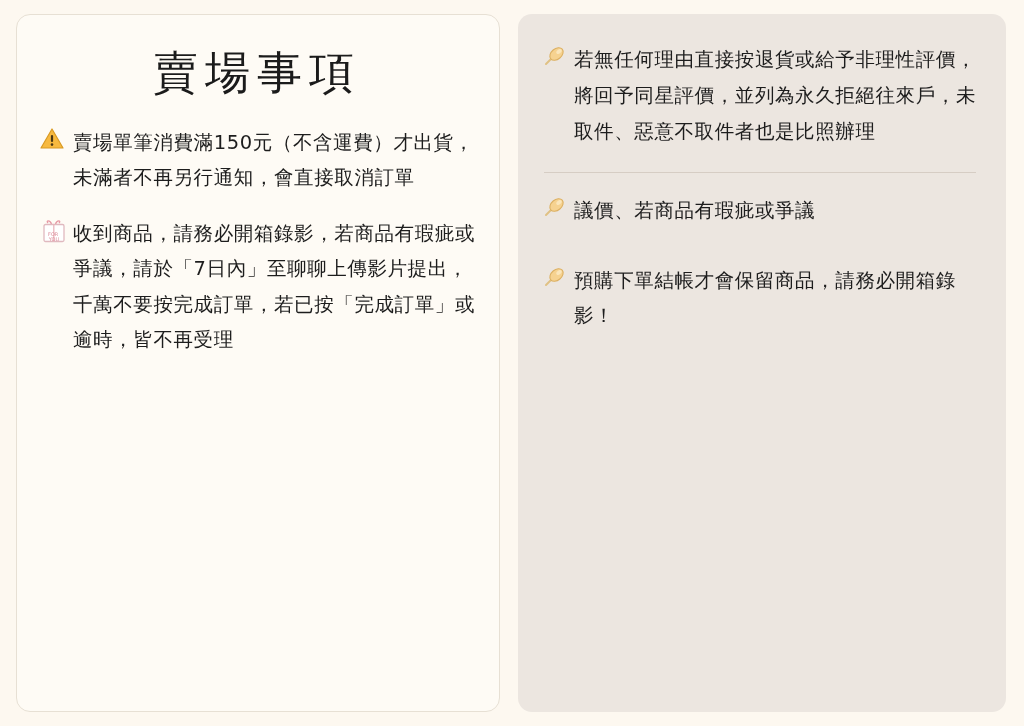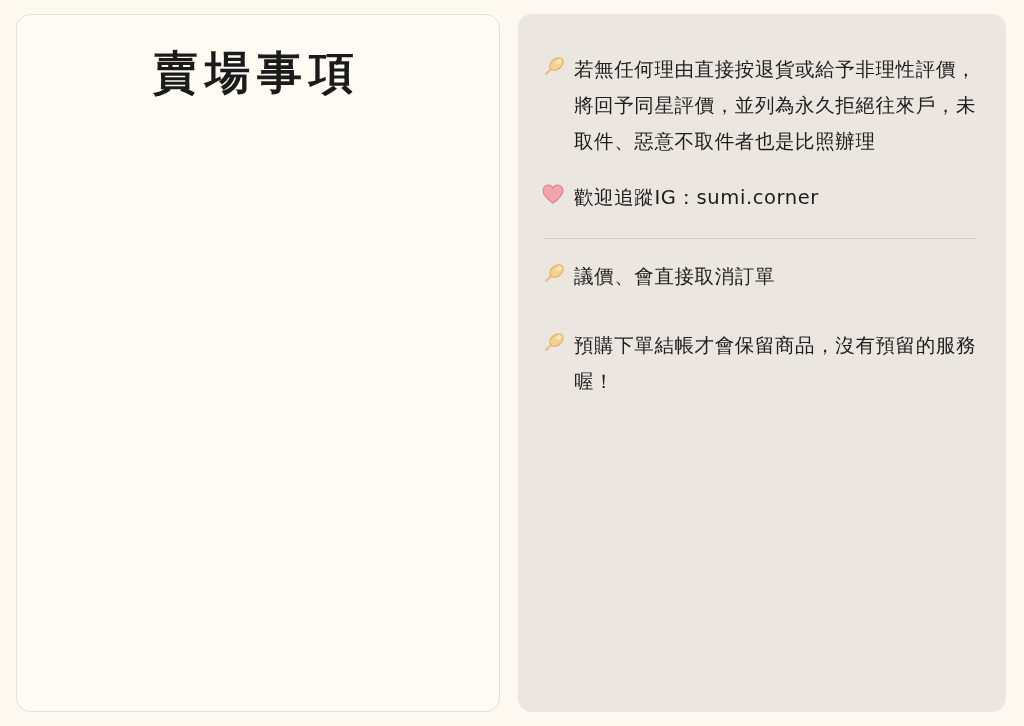--- a/index.html
+++ b/index.html
@@ -29,26 +29,26 @@
   }
   .card-left {
     width: 484px;
     background: #fefbf5;
     border: 1.5px solid #e7e0d4;
     position: relative;
   }
   .card-right {
     width: 488px;
     background: #ece6e0;
-    padding: 38px 26px 20px 22px;
+    padding: 28px 26px 20px 22px;
   }
   .title {
     text-align: center;
     font-size: 45px;
-    font-weight: 700;
+    font-weight: 400;
     letter-spacing: 7px;
     color: #1b1b1b;
     margin: 10px 0 22px 0;
     font-family: "DejaVu Sans", sans-serif;
   }
   .item {
     display: flex;
     align-items: flex-start;
     margin-bottom: 20px;
   }
@@ -87,68 +87,84 @@
 </style>
 </head>
 <body>
 
 <div class="page">
 
   <div class="card card-left">
 
     <div class="title">賣場事項</div>
 
+    <div class="item">
+      <div class="bullet-icon ico-warning">
+        <svg width="26" height="26" viewBox="0 0 26 26">
+          <path d="M13 3 L24 22 L2 22 Z" fill="#f7b93f" stroke="#d99a23" stroke-width="1.2" stroke-linejoin="round"></path>
+          <rect x="11.9" y="9" width="2.2" height="7" rx="1.1" fill="#4a3713"></rect>
+          <circle cx="13" cy="18.6" r="1.3" fill="#4a3713"></circle>
+        </svg>
+      </div>
+      <div class="txt">賣場單筆消費滿150元（不含運費）才出貨，未滿者不再另行通知，會直接取消訂單</div>
+    </div>
 
 
+    <div class="item">
+      <div class="bullet-icon ico-gift">
+        <svg width="30" height="30" viewBox="0 0 30 30">
+          <path d="M9 6 C6.5 3.5 11 2.5 12.5 7" fill="none" stroke="#e79aa6" stroke-width="1.4"></path>
+          <path d="M20 6 C22.5 3.5 18 2.5 16.5 7" fill="none" stroke="#e79aa6" stroke-width="1.4"></path>
+          <rect x="5" y="7.5" width="20" height="17" rx="1.5" fill="#ffffff" stroke="#e0b9bf" stroke-width="1.3"></rect>
+          <line x1="14.8" y1="7.5" x2="14.8" y2="24.5" stroke="#eab6bd" stroke-width="1.3"></line>
+          <text x="15" y="19" font-size="5" text-anchor="middle" fill="#dd8f9d" font-family="DejaVu Sans, sans-serif">FOR
+            <tspan x="15" y="23.5">YOU</tspan>
+          </text>
+        </svg>
+      </div>
+      <div class="txt">收到商品，請務必開箱錄影，若商品有瑕疵或爭議，請於「7日內」至聊聊上傳影片提出，千萬不要按完成訂單，若已按「完成訂單」或逾時，皆不再受理</div>
+    </div>
 
   </div>
 
   <div class="card card-right">
 
     <div class="item">
       <div class="bullet-icon ico-pin">
         <svg width="28" height="28" viewBox="0 0 28 28">
           <path d="M6 21 L13 14" stroke="#e0c183" stroke-width="2" stroke-linecap="round"></path>
           <ellipse cx="16.5" cy="11" rx="7.5" ry="5.2" transform="rotate(-40 16.5 11)" fill="#f6d290" stroke="#dcb062" stroke-width="1.1"></ellipse>
           <ellipse cx="19" cy="8.5" rx="3" ry="2" transform="rotate(-40 19 8.5)" fill="#fbe6bb"></ellipse>
         </svg>
       </div>
       <div class="txt">若無任何理由直接按退貨或給予非理性評價，將回予同星評價，並列為永久拒絕往來戶，未取件、惡意不取件者也是比照辦理</div>
     </div>
 
 
-    <div class="item">
-      <div class="bullet-icon ico-heart">
-        <svg width="26" height="26" viewBox="0 0 26 26">
-          <path d="M13 22 C13 22 3 15.5 3 9.6 C3 6.2 5.6 4 8.2 4 C10.3 4 12.1 5.3 13 7 C13.9 5.3 15.7 4 17.8 4 C20.4 4 23 6.2 23 9.6 C23 15.5 13 22 13 22 Z" fill="#f3a3ad" stroke="#e0818d" stroke-width="1.1"></path>
-        </svg>
-      </div>
-      <div class="txt">歡迎追蹤IG：sumi.corner</div>
-    </div>
 
     <div class="divider"></div>
 
     <div class="item">
       <div class="bullet-icon ico-pin">
         <svg width="28" height="28" viewBox="0 0 28 28">
           <path d="M6 21 L13 14" stroke="#e0c183" stroke-width="2" stroke-linecap="round"></path>
           <ellipse cx="16.5" cy="11" rx="7.5" ry="5.2" transform="rotate(-40 16.5 11)" fill="#f6d290" stroke="#dcb062" stroke-width="1.1"></ellipse>
           <ellipse cx="19" cy="8.5" rx="3" ry="2" transform="rotate(-40 19 8.5)" fill="#fbe6bb"></ellipse>
         </svg>
       </div>
-      <div class="txt">議價、會直接取消訂單</div>
+      <div class="txt">議價、若商品有瑕疵或爭議</div>
     </div>
 
     <div class="right-gap"></div>
 
     <div class="item">
       <div class="bullet-icon ico-pin">
         <svg width="28" height="28" viewBox="0 0 28 28">
           <path d="M6 21 L13 14" stroke="#e0c183" stroke-width="2" stroke-linecap="round"></path>
           <ellipse cx="16.5" cy="11" rx="7.5" ry="5.2" transform="rotate(-40 16.5 11)" fill="#f6d290" stroke="#dcb062" stroke-width="1.1"></ellipse>
           <ellipse cx="19" cy="8.5" rx="3" ry="2" transform="rotate(-40 19 8.5)" fill="#fbe6bb"></ellipse>
         </svg>
       </div>
-      <div class="txt">預購下單結帳才會保留商品，沒有預留的服務喔！</div>
+      <div class="txt">預購下單結帳才會保留商品，請務必開箱錄影！</div>
     </div>
 
   </div>
 </div>
 
 </body></html>

